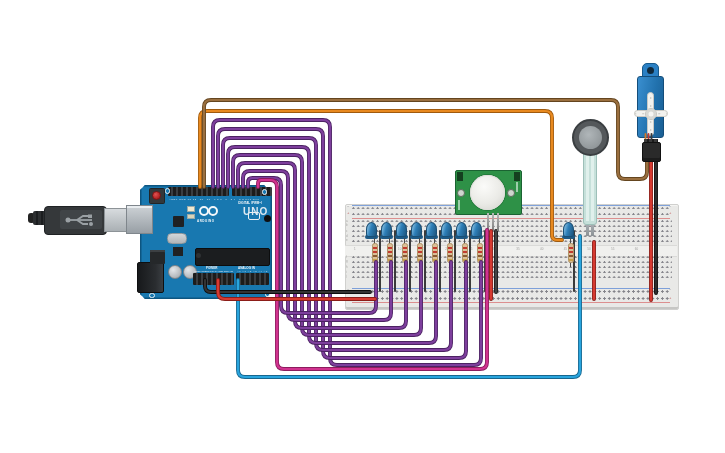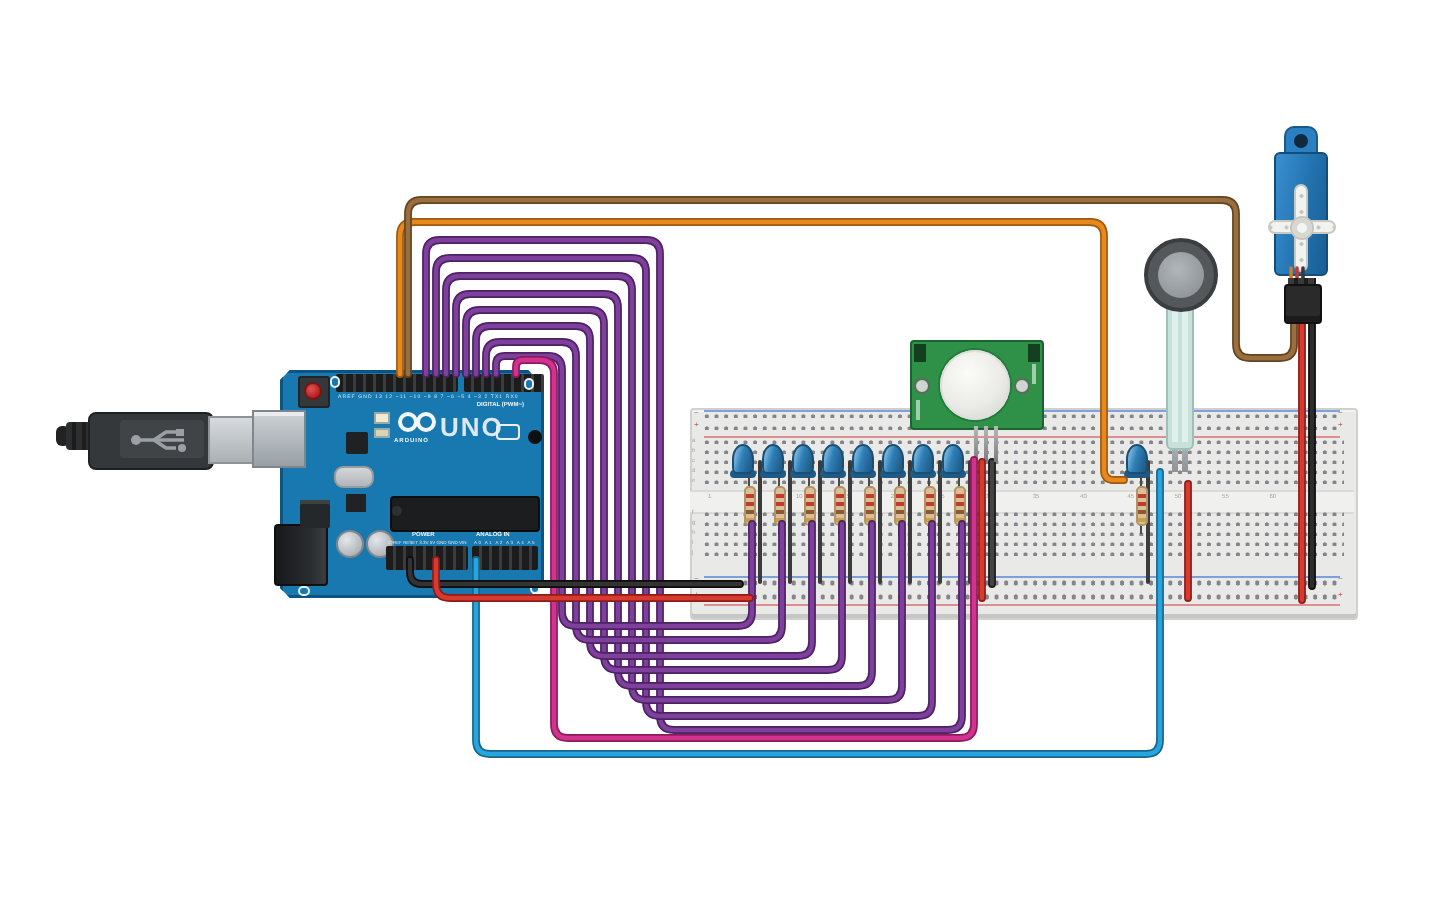--- a/index.html
+++ b/index.html
@@ -209,21 +209,21 @@
   <div class="abs hole" style="left:261.5px;top:189px;width:5.5px;height:5.5px;"></div>
   <div class="abs hole" style="left:149px;top:292.5px;width:5.5px;height:5.5px;"></div>
   <div class="abs hole" style="left:264.5px;top:291px;width:5.5px;height:5.5px;"></div>
 
   <div class="abs" style="left:186.5px;top:206px;width:6px;height:3.5px;background:#f0ead0;border:0.5px solid #9aa;"></div>
   <div class="abs" style="left:186.5px;top:213.5px;width:6px;height:3.5px;background:#d8d4b8;border:0.5px solid #9aa;"></div>
 
   <div class="abs" style="left:199px;top:206px;width:10px;height:10px;border:2.2px solid #f2f7fa;border-radius:50%;box-sizing:border-box;"></div>
   <div class="abs" style="left:208px;top:206px;width:10px;height:10px;border:2.2px solid #f2f7fa;border-radius:50%;box-sizing:border-box;"></div>
   <div class="tiny whitetext" style="left:196.5px;top:218.5px;font-size:6px;transform:scale(0.5);letter-spacing:1px;">ARDUINO</div>
-  <div class="abs whitetext" style="left:220px;top:205.5px;font-size:13px;color:#dce9f2;letter-spacing:1px;">UNO</div>
+  <div class="abs whitetext" style="left:243px;top:205.5px;font-size:10px;color:#dce9f2;letter-spacing:1px;">UNO</div>
 
   <div class="abs" style="left:248px;top:211.5px;width:12px;height:8.5px;border:1.2px solid #e9eff3;border-radius:2px;box-sizing:border-box;"></div>
   <div class="abs" style="left:264px;top:215px;width:7px;height:7px;border-radius:50%;background:#0e0f10;"></div>
   <div class="abs" style="left:172.5px;top:216px;width:11px;height:11px;background:#1f2123;border-radius:1px;"></div>
   <div class="abs" style="left:166.5px;top:232.5px;width:18px;height:9px;border-radius:4.5px;
        background:linear-gradient(180deg,#d2d6d9,#b2b6b9);border:1px solid #979b9e;"></div>
   <div class="abs" style="left:172.5px;top:246.5px;width:10px;height:9px;background:#202224;"></div>
   <div class="abs" style="left:149.5px;top:249.5px;width:15px;height:14px;background:#25282a;border-radius:1px;box-shadow:inset 0 2px 0 #3c4043;"></div>
   <div class="abs" style="left:194.5px;top:248px;width:73px;height:15.5px;background:#1b1d1f;border:1px solid #0c0d0e;border-radius:2px;"></div>
   <div class="abs" style="left:195.5px;top:253px;width:5px;height:5px;border-radius:50%;background:#2e3133;"></div>

